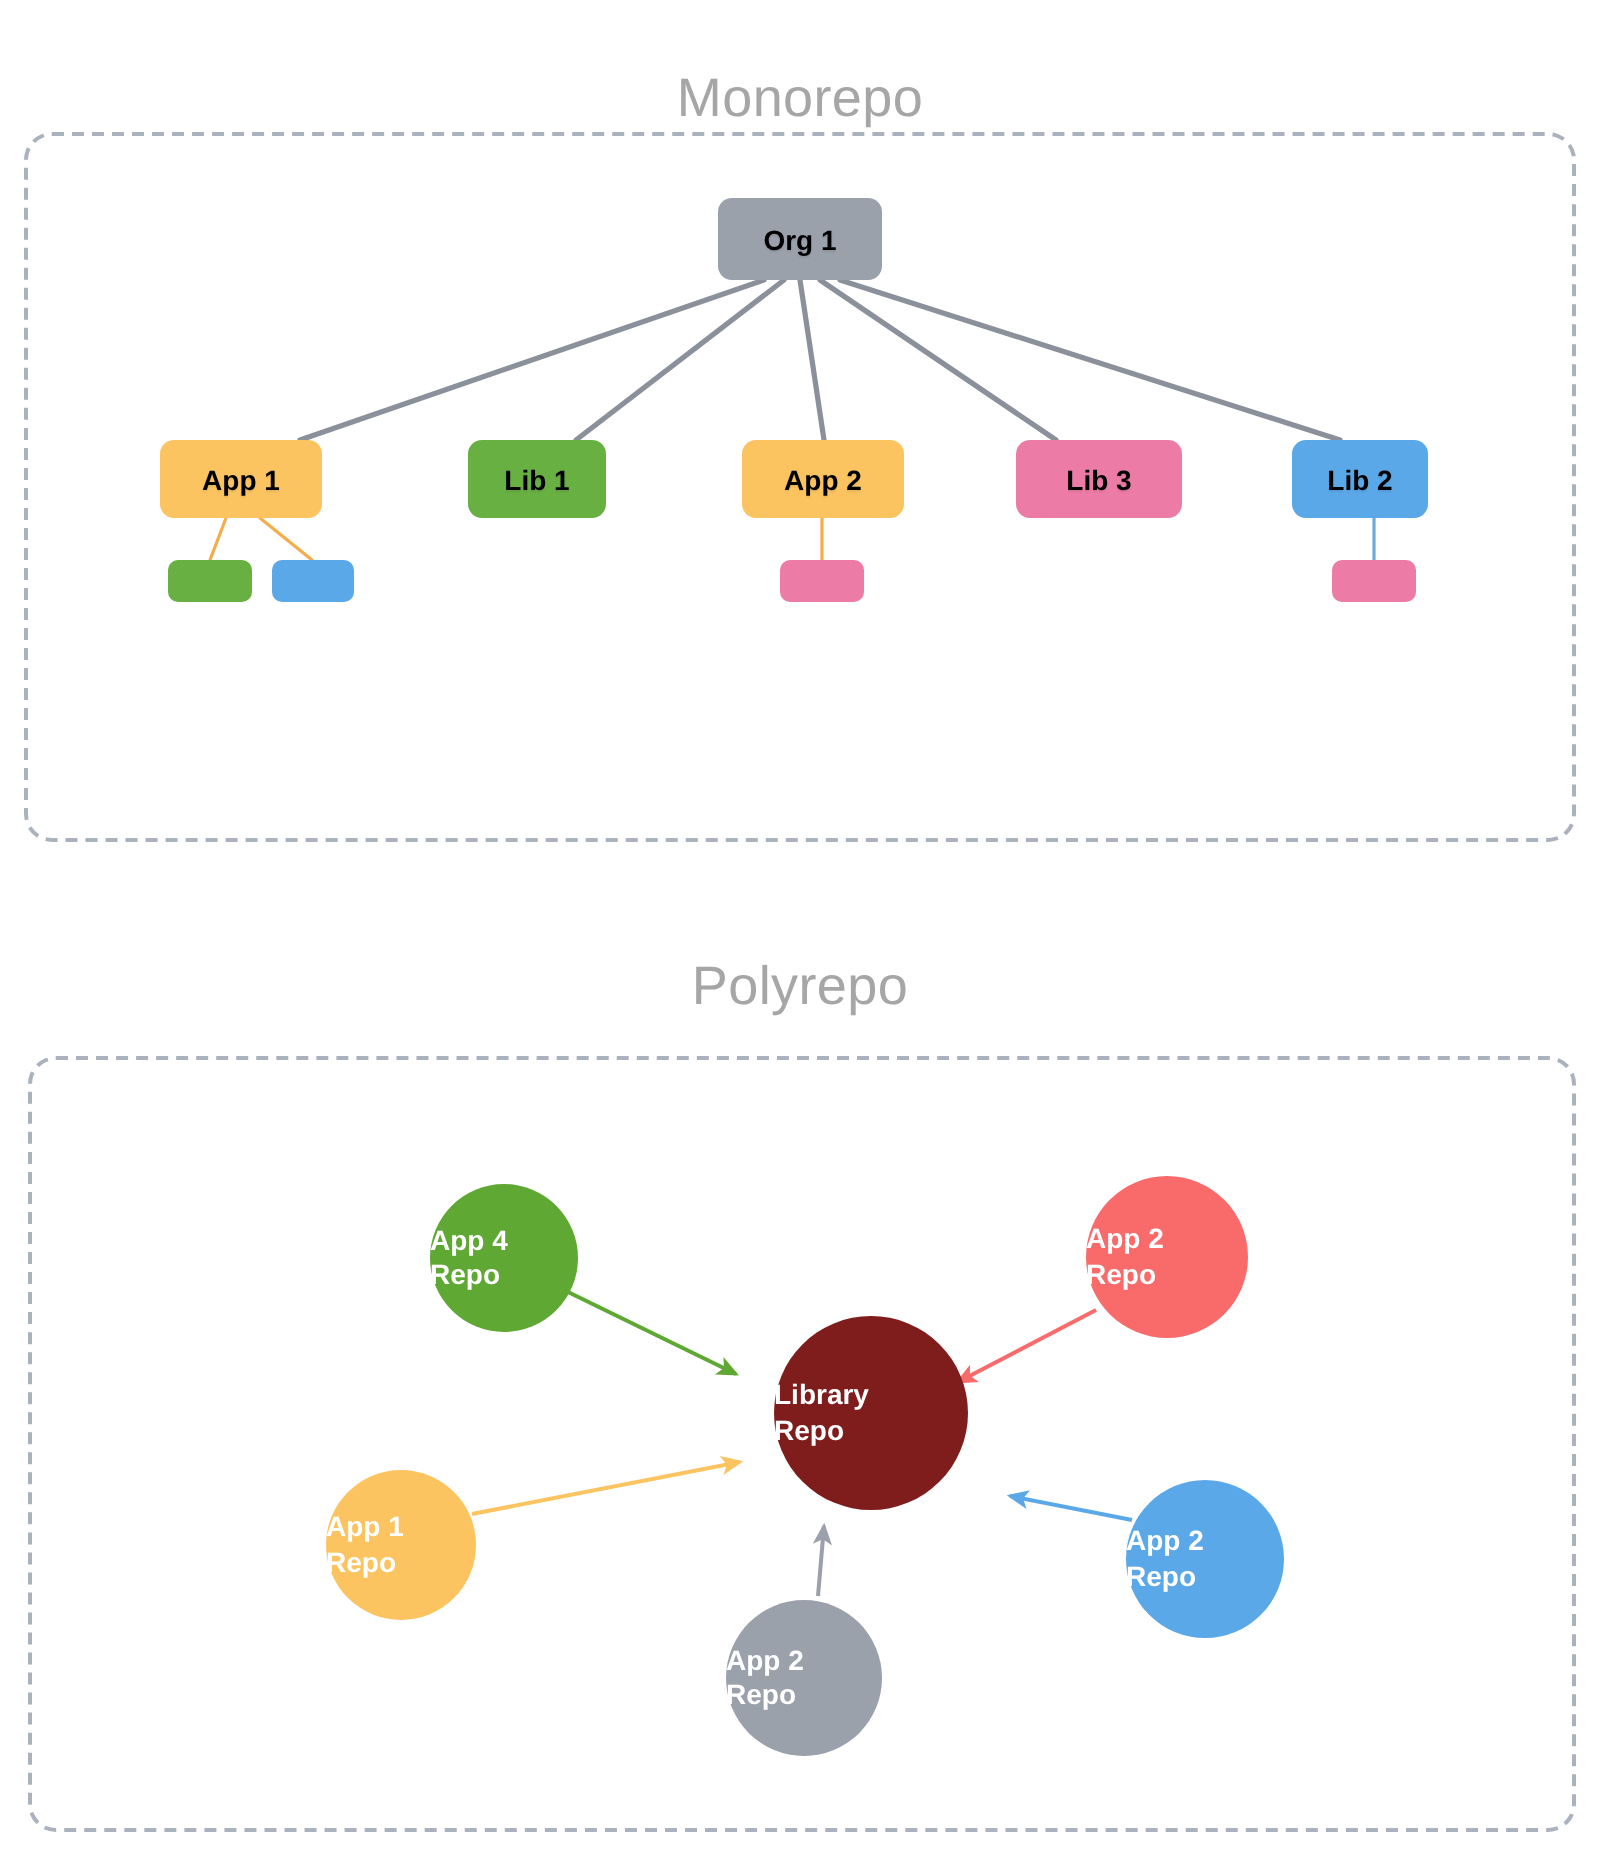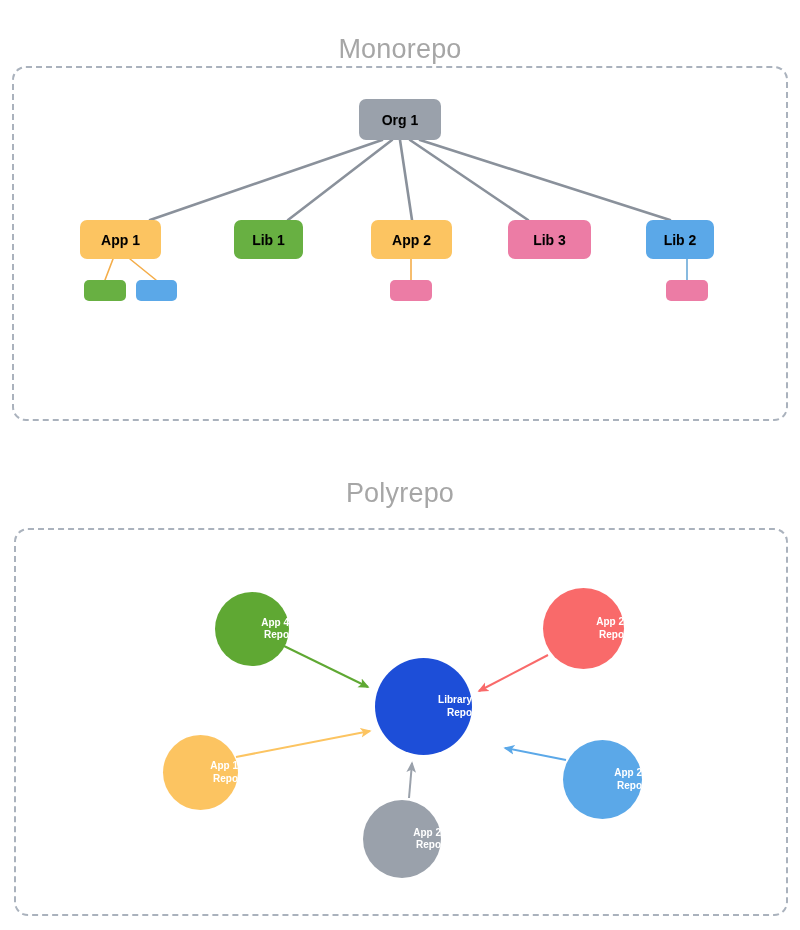--- a/index.html
+++ b/index.html
@@ -84,34 +84,34 @@
   #mini-app1-blue  { left: 136px; top: 280px; width: 41px; height: 21px; background: #5ba8e8; }
   #mini-app2-pink  { left: 390px; top: 280px; width: 42px; height: 21px; background: #ec7ca5; }
   #mini-lib2-pink  { left: 666px; top: 280px; width: 42px; height: 21px; background: #ec7ca5; }
 
   
   .repo-circle {
     position: absolute;
     border-radius: 50%;
     display: flex;
     flex-direction: column;
-    align-items: flex-end;
+    align-items: flex-start;
     justify-content: center;
     color: #ffffff;
-    font-size: 10px;
+    font-size: 14px;
     font-weight: 700;
     line-height: 1.25;
     box-sizing: border-box;
     text-align: center;
   }
   .repo-circle .repo-line { display: block; }
 
   #circle-app4    { left: 215px; top: 592px; width: 74px; height: 74px; background: #5fa833; }
   #circle-app2red { left: 543px; top: 588px; width: 81px; height: 81px; background: #f96a6a; }
-  #circle-library { left: 375px; top: 658px; width: 97px; height: 97px; background: #1d4ed8; }
+  #circle-library { left: 387px; top: 658px; width: 97px; height: 97px; background: #7f1d1d; }
   #circle-app1    { left: 163px; top: 735px; width: 75px; height: 75px; background: #fcc461; }
   #circle-app3    { left: 563px; top: 740px; width: 79px; height: 79px; background: #5ba8e8; }
   #circle-app2gry { left: 363px; top: 800px; width: 78px; height: 78px; background: #9aa1ab; }
 </style>
 </head>
 <body>
 
 <div class="section-title" id="monorepo-title">Monorepo</div>
 
 <div class="dashed-container" id="monorepo-box"></div>

